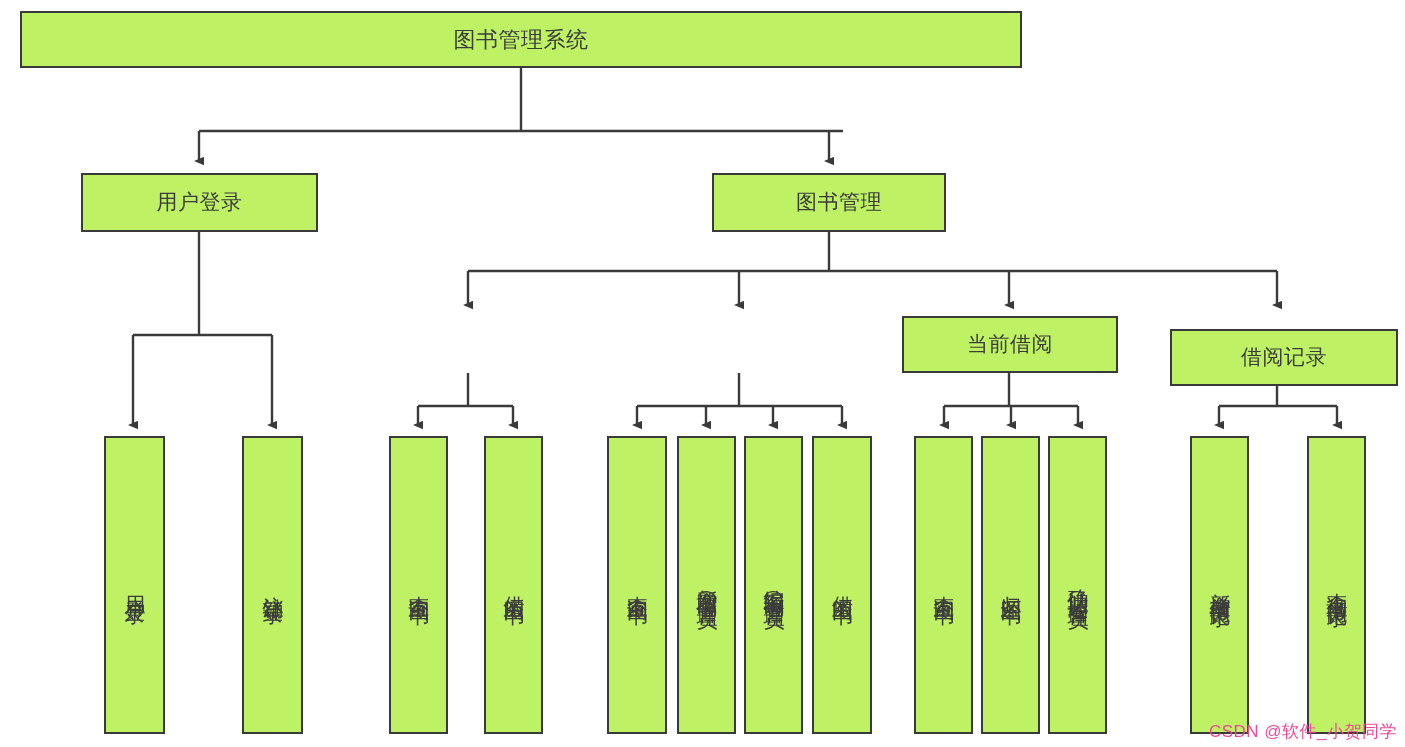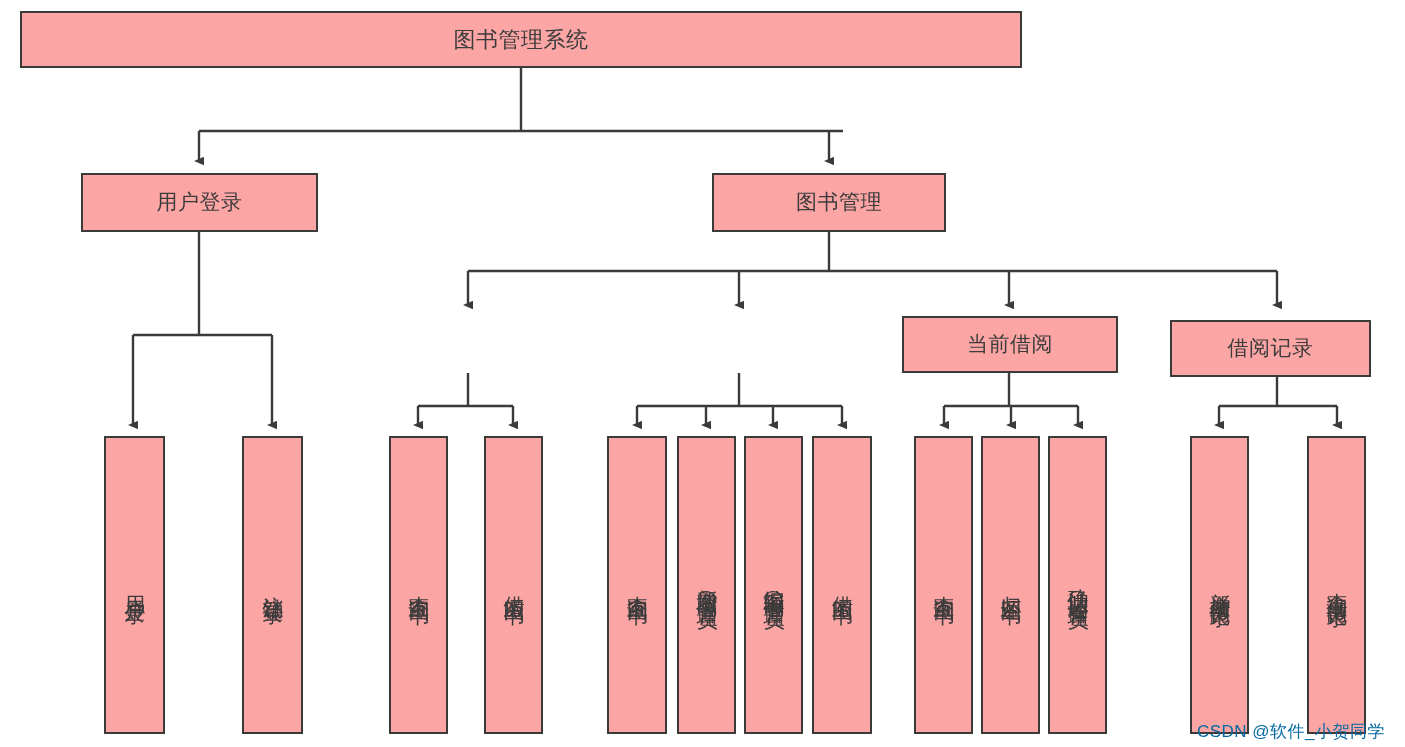--- a/index.html
+++ b/index.html
@@ -21,21 +21,21 @@
     position: absolute;
     left: 0;
     top: 0;
     width: 1405px;
     height: 747px;
     pointer-events: none;
   }
   .node {
     position: absolute;
     box-sizing: border-box;
-    background: #fca5a5;
+    background: #bef264;
     border: 2px solid #3a3a3a;
     color: #3b3b3b;
     display: flex;
     align-items: center;
     justify-content: center;
     text-align: center;
     line-height: 1.18;
     letter-spacing: 0.5px;
   }
   .node.horizontal {
@@ -54,24 +54,24 @@
     justify-content: center;
   }
   .node.vertical .label {
     writing-mode: vertical-rl;
     text-orientation: upright;
     display: block;
     white-space: nowrap;
   }
   .watermark {
     position: absolute;
-    right: 20px;
+    right: 8px;
     bottom: 4px;
     font-size: 17px;
-    color: #0369a1;
+    color: #ec4899;
     letter-spacing: 0.5px;
     white-space: nowrap;
   }
 </style>
 </head>
 <body>
 
 <div id="diagram-root">
 
   <svg id="connector-layer" viewBox="0 0 1405 747" width="1405" height="747">
@@ -123,21 +123,21 @@
       <path d="M1337,406 L1337,425" marker-end="url(#arrowhead)"></path>
     </g>
   </svg>
 
   <div class="node root" style="left:20px; top:11px; width:1002px; height:57px;">图书管理系统</div>
 
   <div class="node horizontal" style="left:81px; top:173px; width:237px; height:59px;">用户登录</div>
   <div class="node horizontal" style="left:712px; top:173px; width:234px; height:59px;padding-left:20px;">图书管理</div>
 
   <div class="node horizontal" style="left:902px; top:316px; width:216px; height:57px;">当前借阅</div>
-  <div class="node horizontal" style="left:1170px; top:320px; width:201px; height:57px;">借阅记录</div>
+  <div class="node horizontal" style="left:1170px; top:329px; width:228px; height:57px;">借阅记录</div>
 
   <div class="node vertical" style="left:104px; top:436px; width:61px; height:298px;">
     <span class="label">用户登录</span>
   </div>
   <div class="node vertical" style="left:242px; top:436px; width:61px; height:298px;">
     <span class="label">注销登录</span>
   </div>
 
   <div class="node vertical" style="left:389px; top:436px; width:59px; height:298px;">
     <span class="label">查询图书</span>

